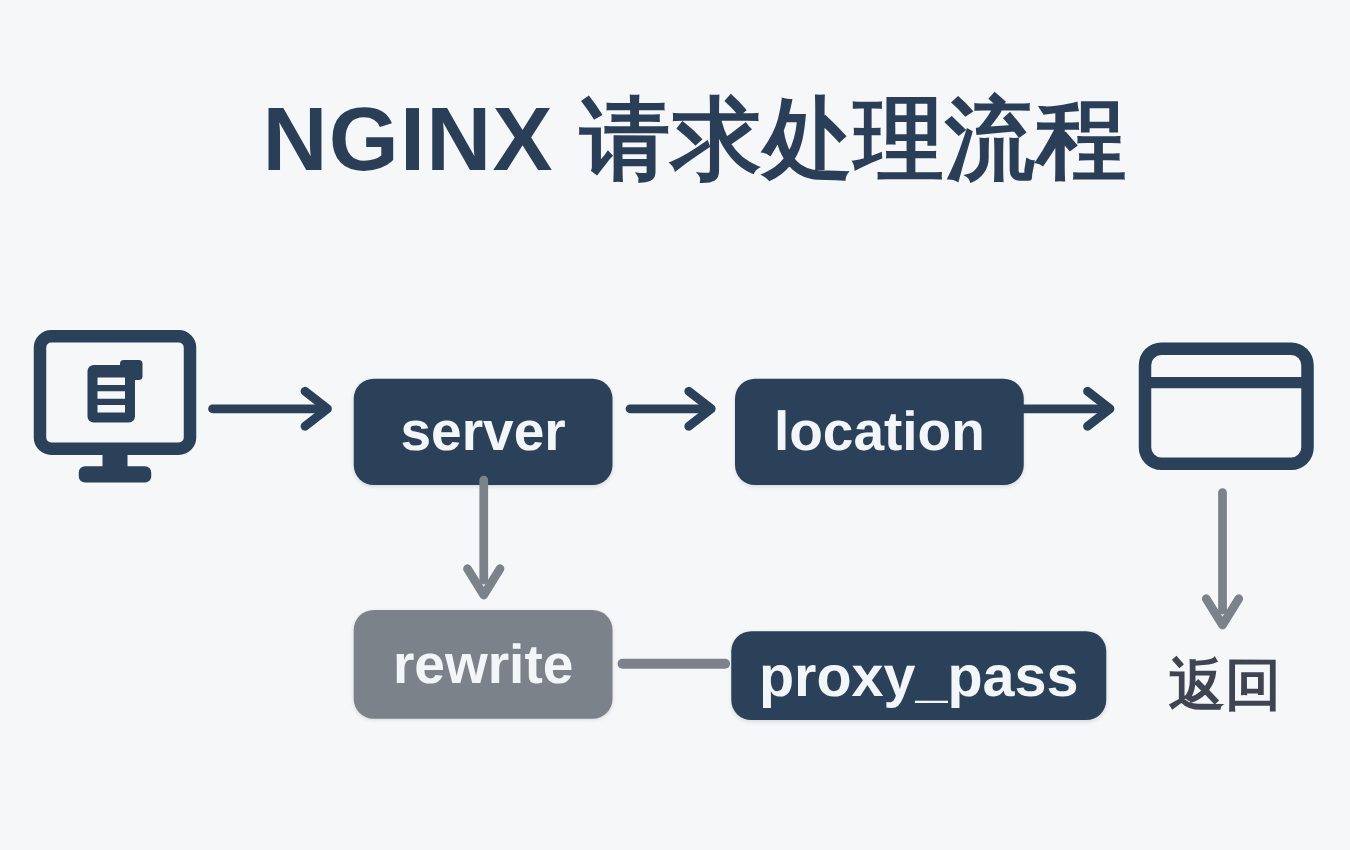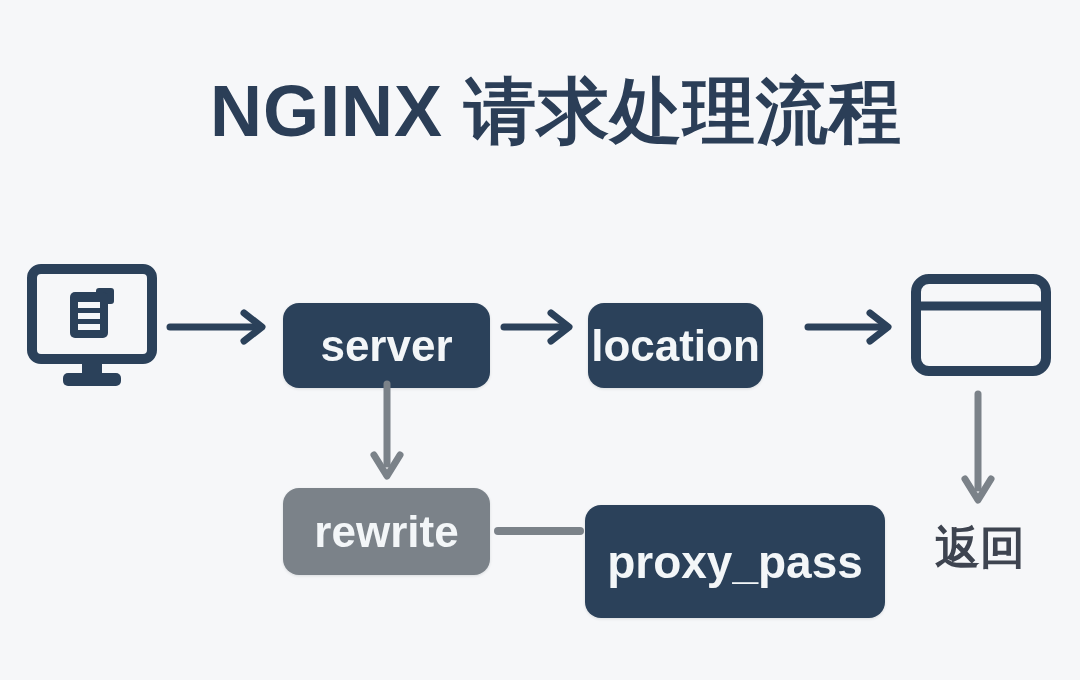--- a/index.html
+++ b/index.html
@@ -23,23 +23,23 @@
     position:absolute;
     display:flex; align-items:center; justify-content:center;
     border-radius:16px;
     color:#f3f6f8; font-weight:700; font-size:44px;
     box-shadow:0 1px 3px rgba(20,30,45,0.12);
     white-space:nowrap;
   }
   .navy { background:#2b415a;margin-top:20px; }
   .gray { background:#7b8289; }
   #node-server   { left:283px; top:283px; width:207px; height:85px; }
-  #node-location { left:588px; top:283px; width:175px; height:85px; }
+  #node-location { left:588px; top:283px; width:231px; height:85px; }
   #node-rewrite  { left:283px; top:488px; width:207px; height:87px; }
-  #node-proxy    { left:585px; top:485px; width:300px; height:113px; font-size:46px; }
+  #node-proxy    { left:585px; top:485px; width:300px; height:71px; font-size:46px; }
   .abs { position:absolute; }
   .return-label {
     position:absolute; left:925px; top:518px; width:110px;
     text-align:center;
     font-size:45px; font-weight:700; color:#3e4450;
   }
 </style>
 </head>
 <body>
 

